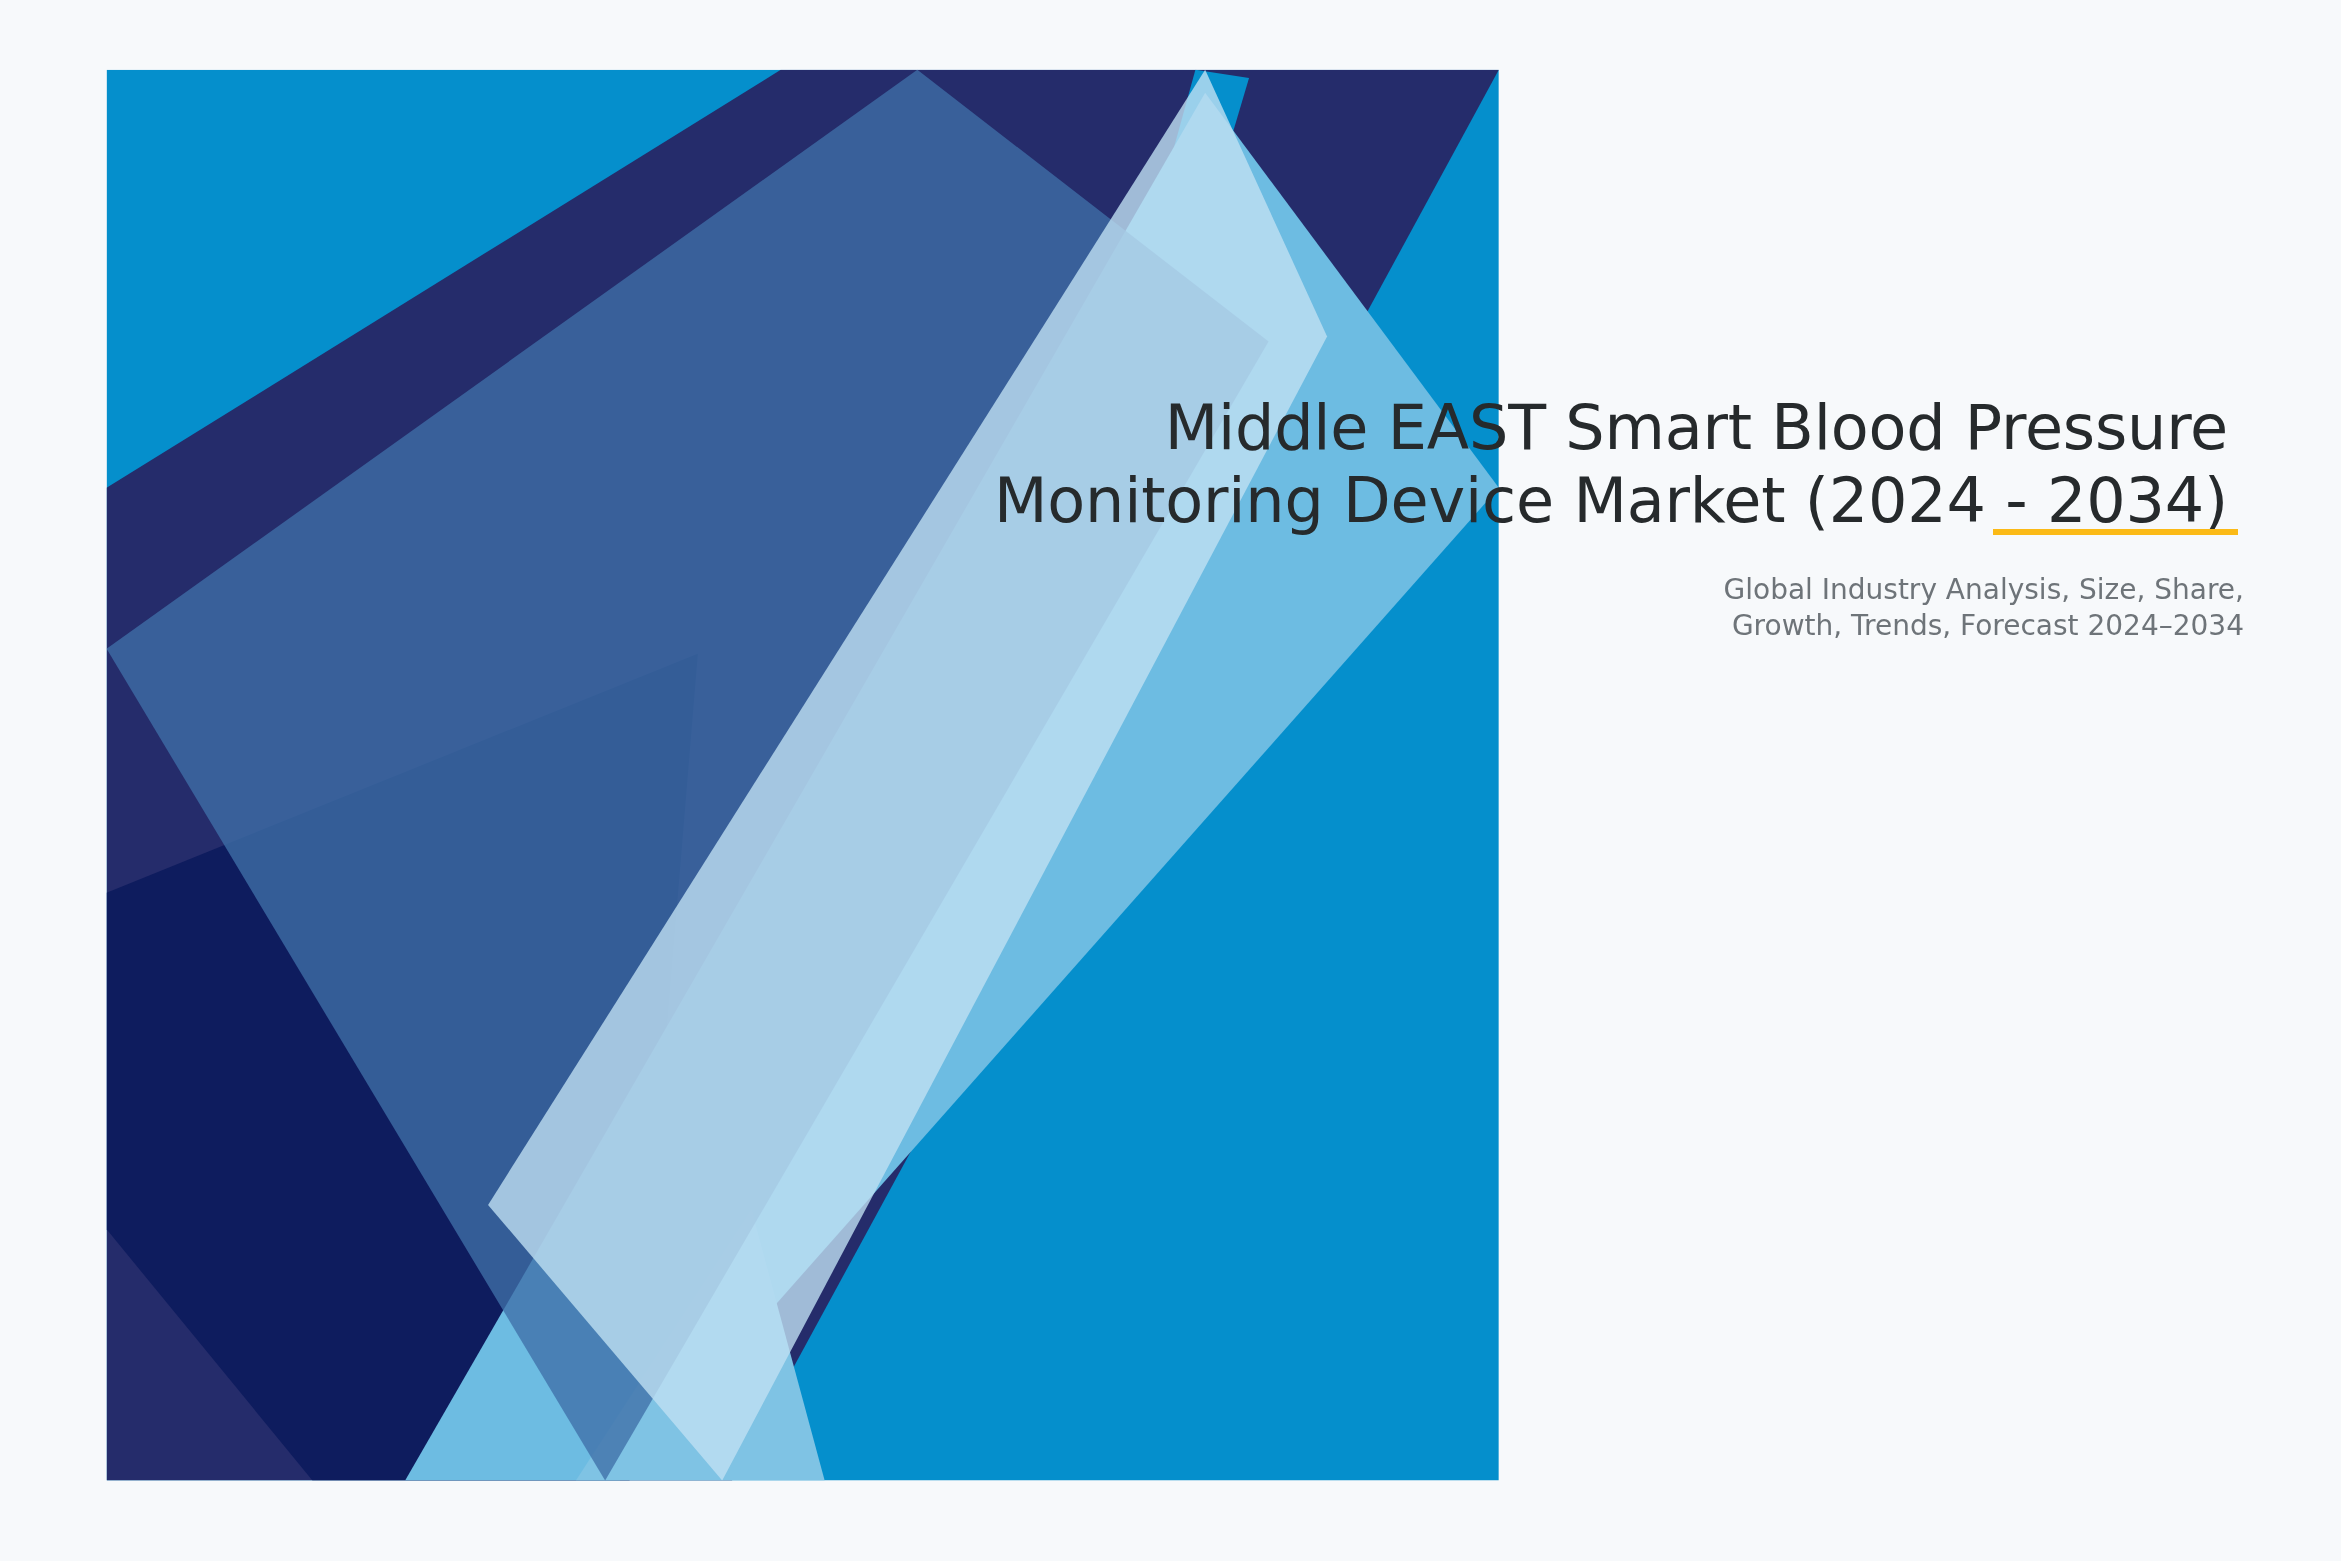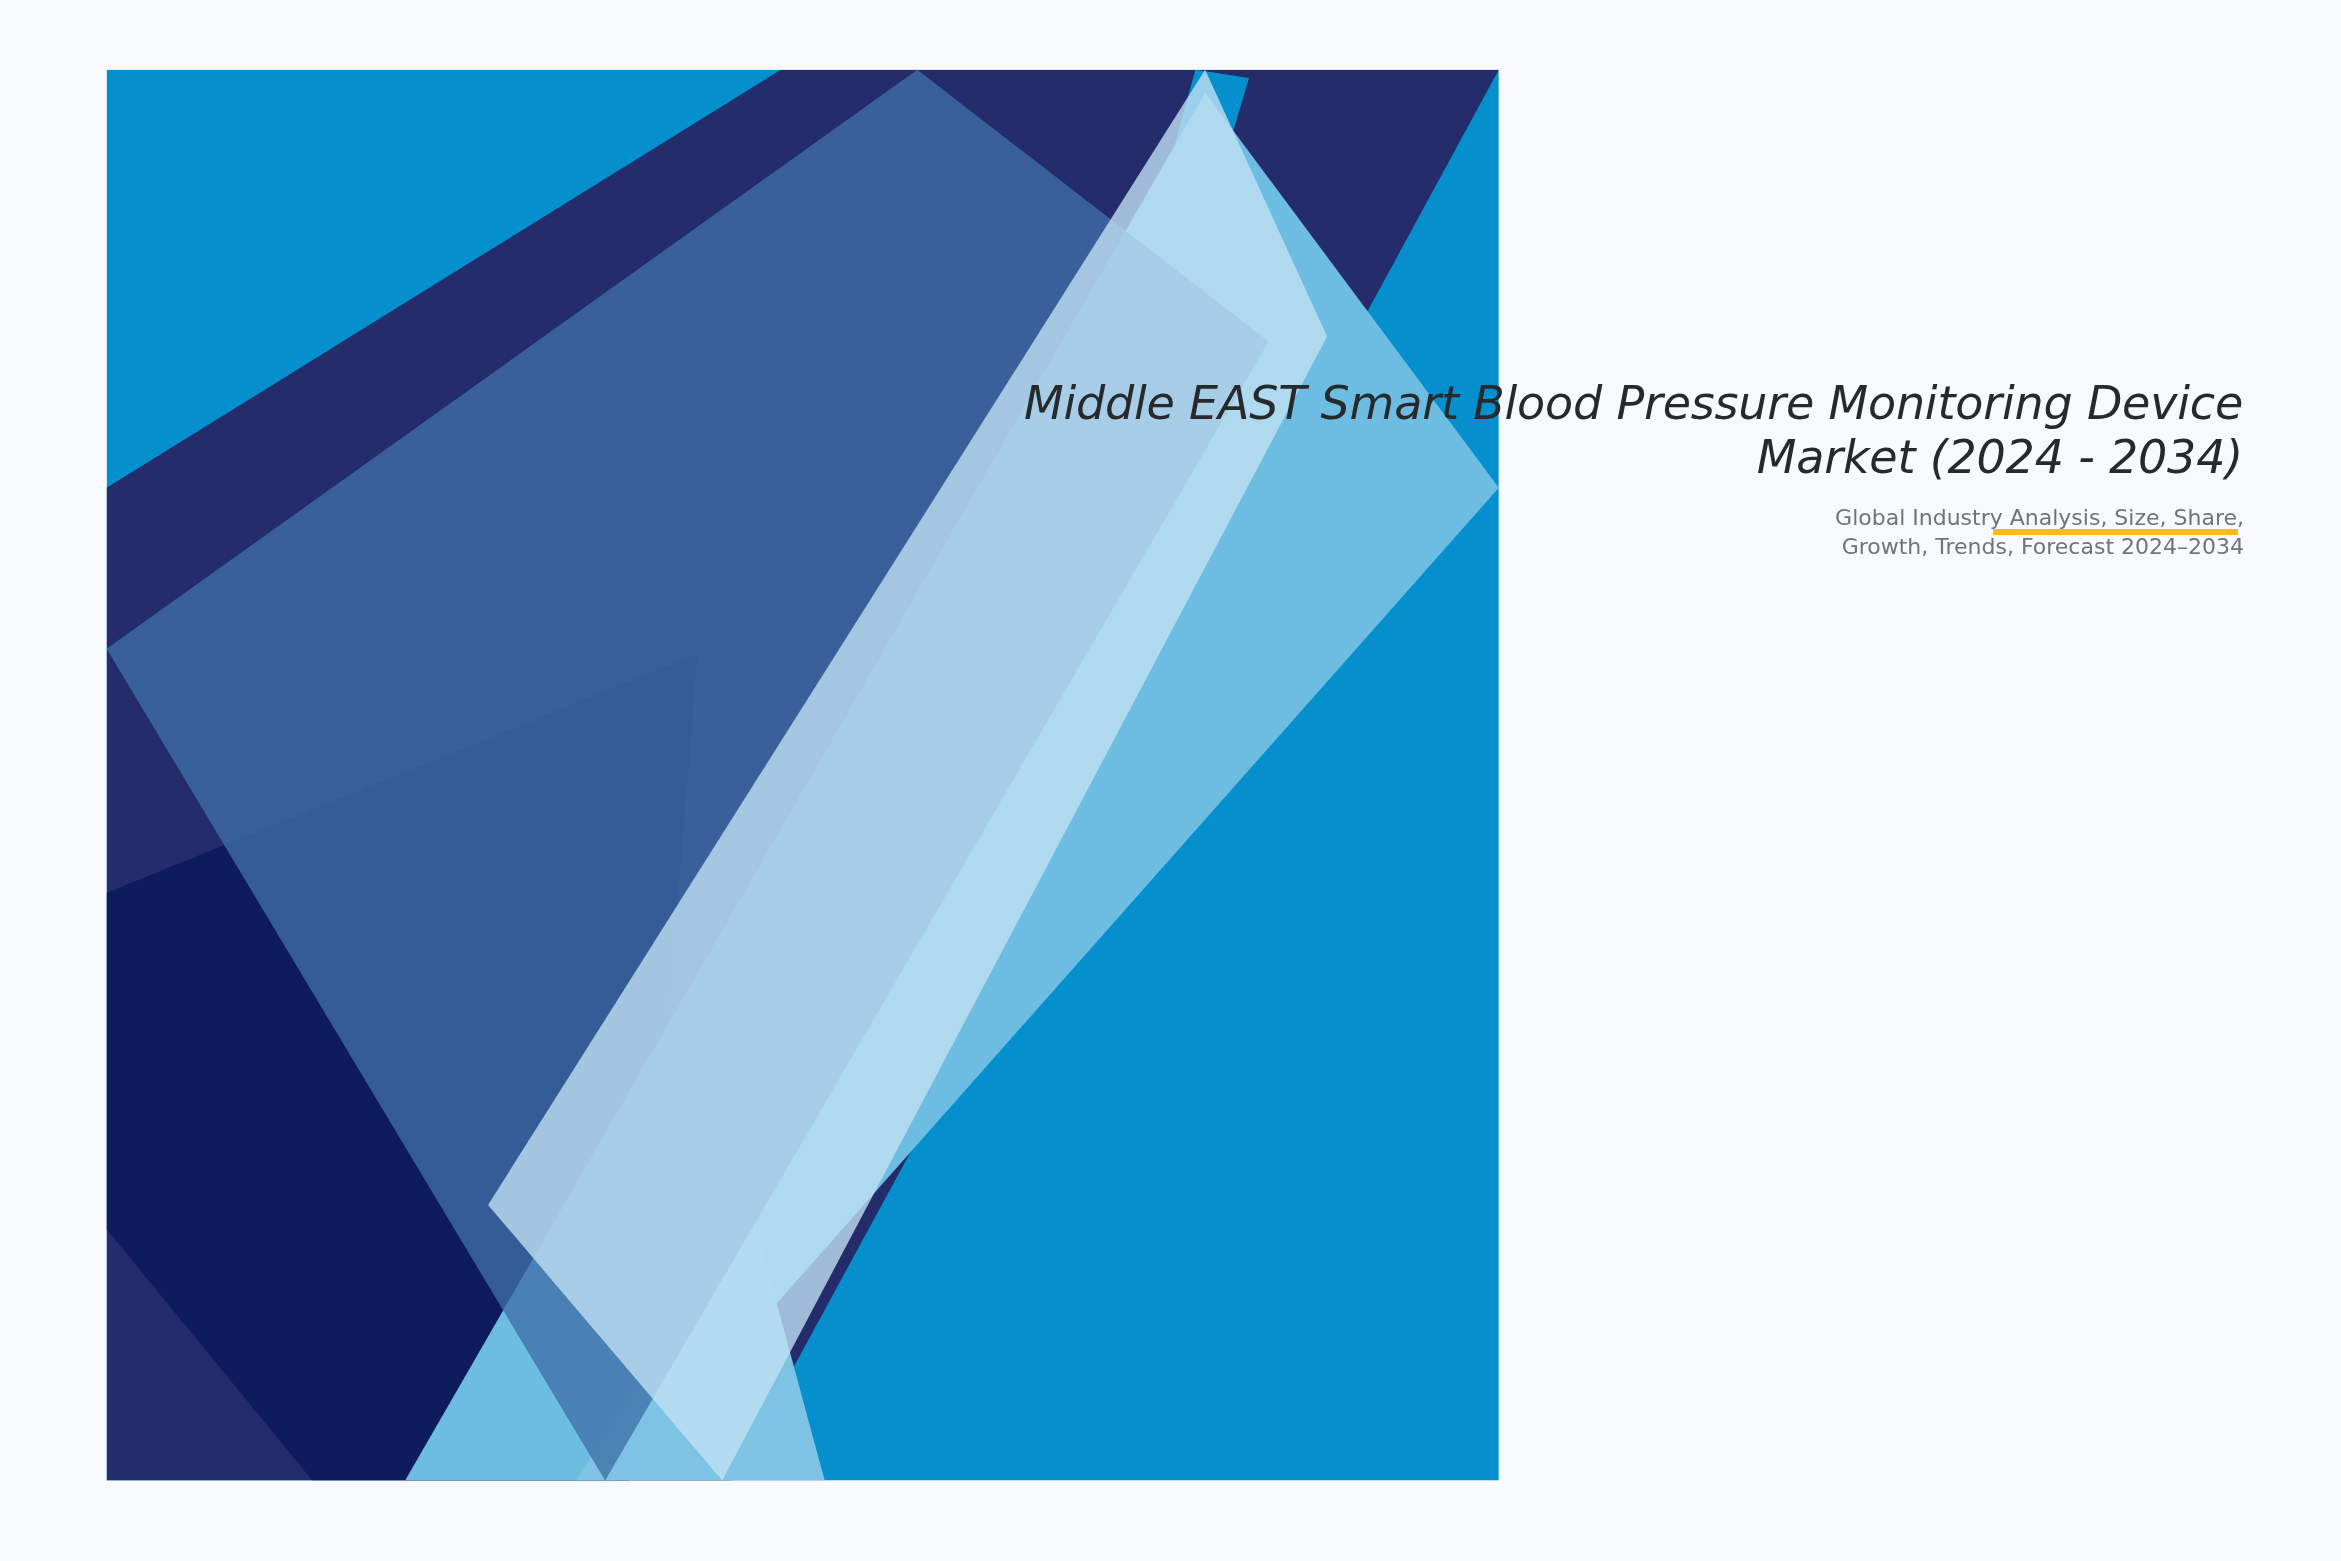--- a/index.html
+++ b/index.html
@@ -33,42 +33,41 @@
   
   #text-block {
     position: absolute;
     left: 927px;
     top: 376px;
     width: 1317px;
     text-align: right;
     z-index: 5;
   }
   #title {
-    font-size: 46px;
+    font-size: 62px;
     line-height: 1.17;
     font-weight: 400;
     color: #262A2C;
     letter-spacing: -0.2px;
-    margin: 1px;
+    margin: 16px;
     white-space: pre-wrap;
-    font-style: italic;
   }
   #accent-bar {
     position: absolute;
     left: 1993px;
     top: 529px;
     width: 245px;
     height: 6.3px;
     background: #FBBA17;
     z-index: 6;
   }
   #subtitle {
     margin: 0;
     padding-top: 18.5px;
-    font-size: 22px;
+    font-size: 28px;
     line-height: 1.30;
     font-weight: 400;
     color: #6E7479;
     white-space: pre-wrap;
   }
 </style>
 </head>
 <body style="background: rgb(247, 249, 251);">
 
 <div id="slide" style="background: rgb(247, 249, 251);">

